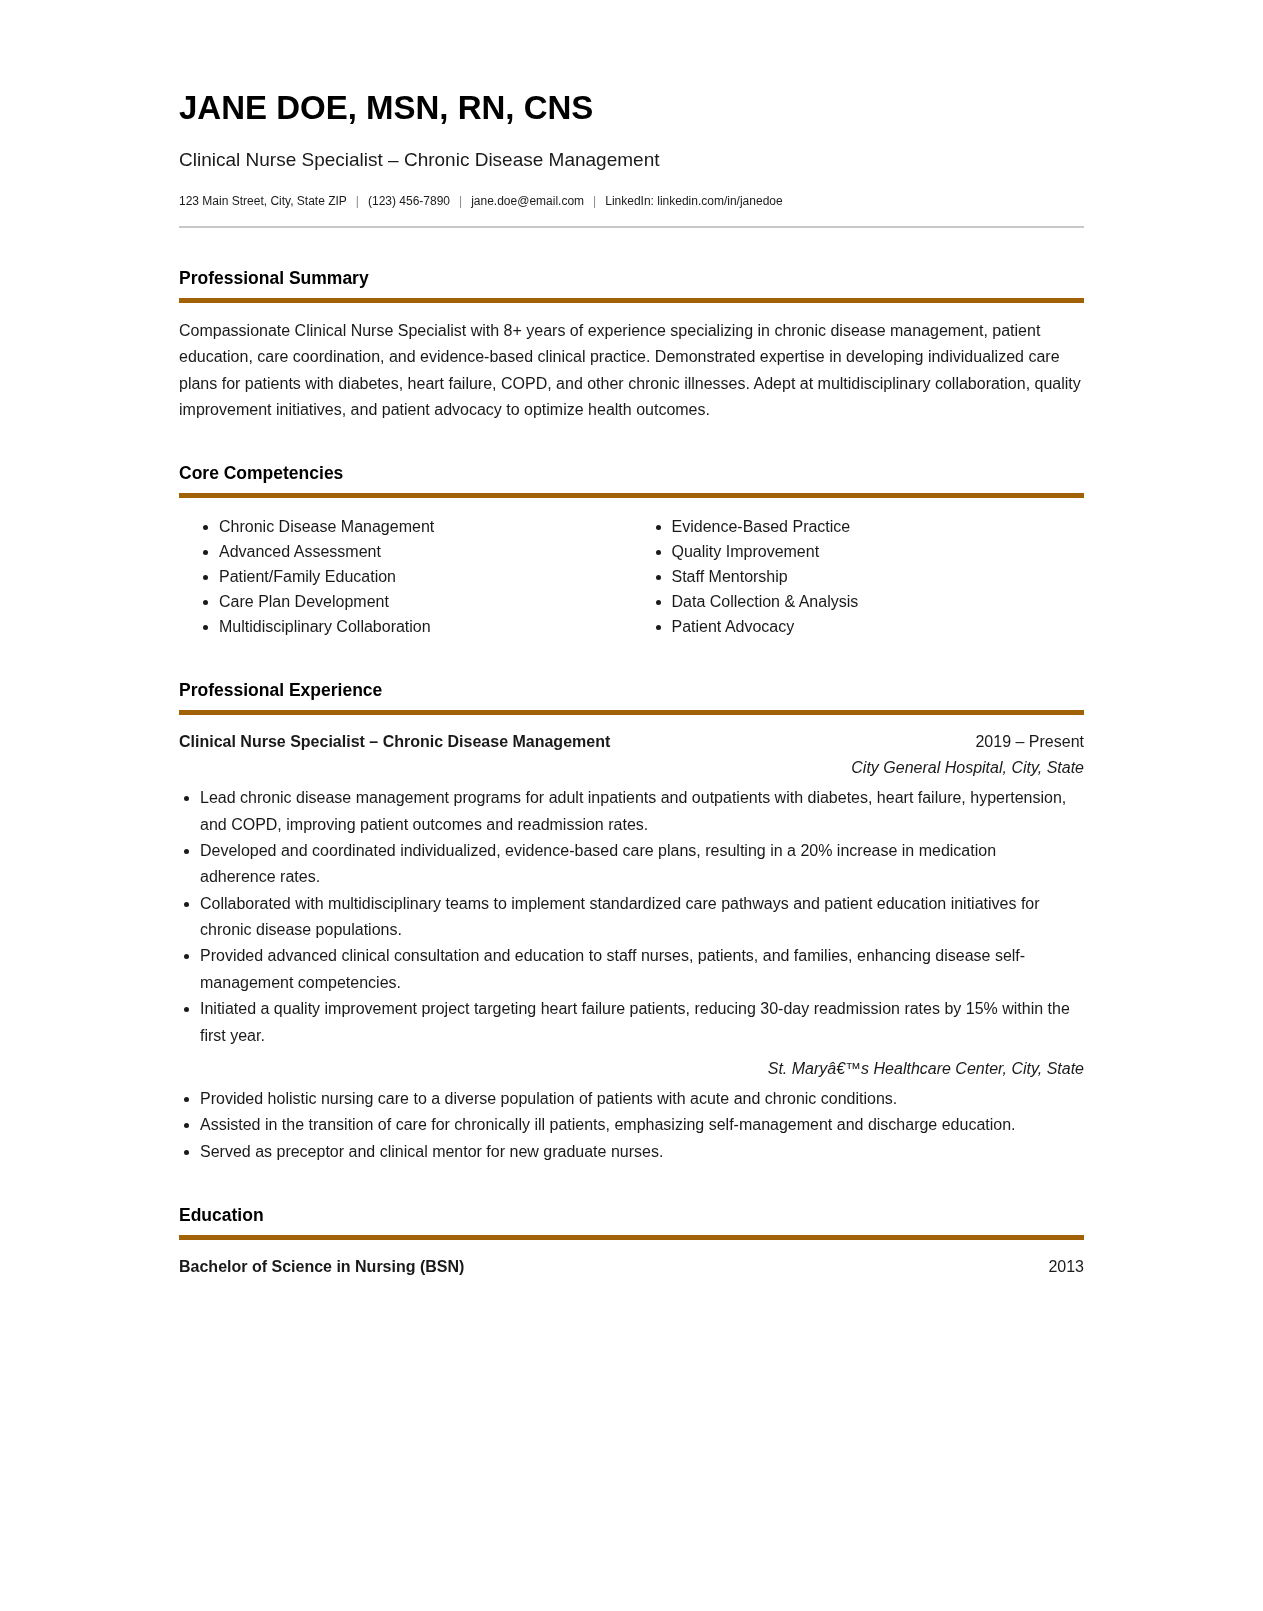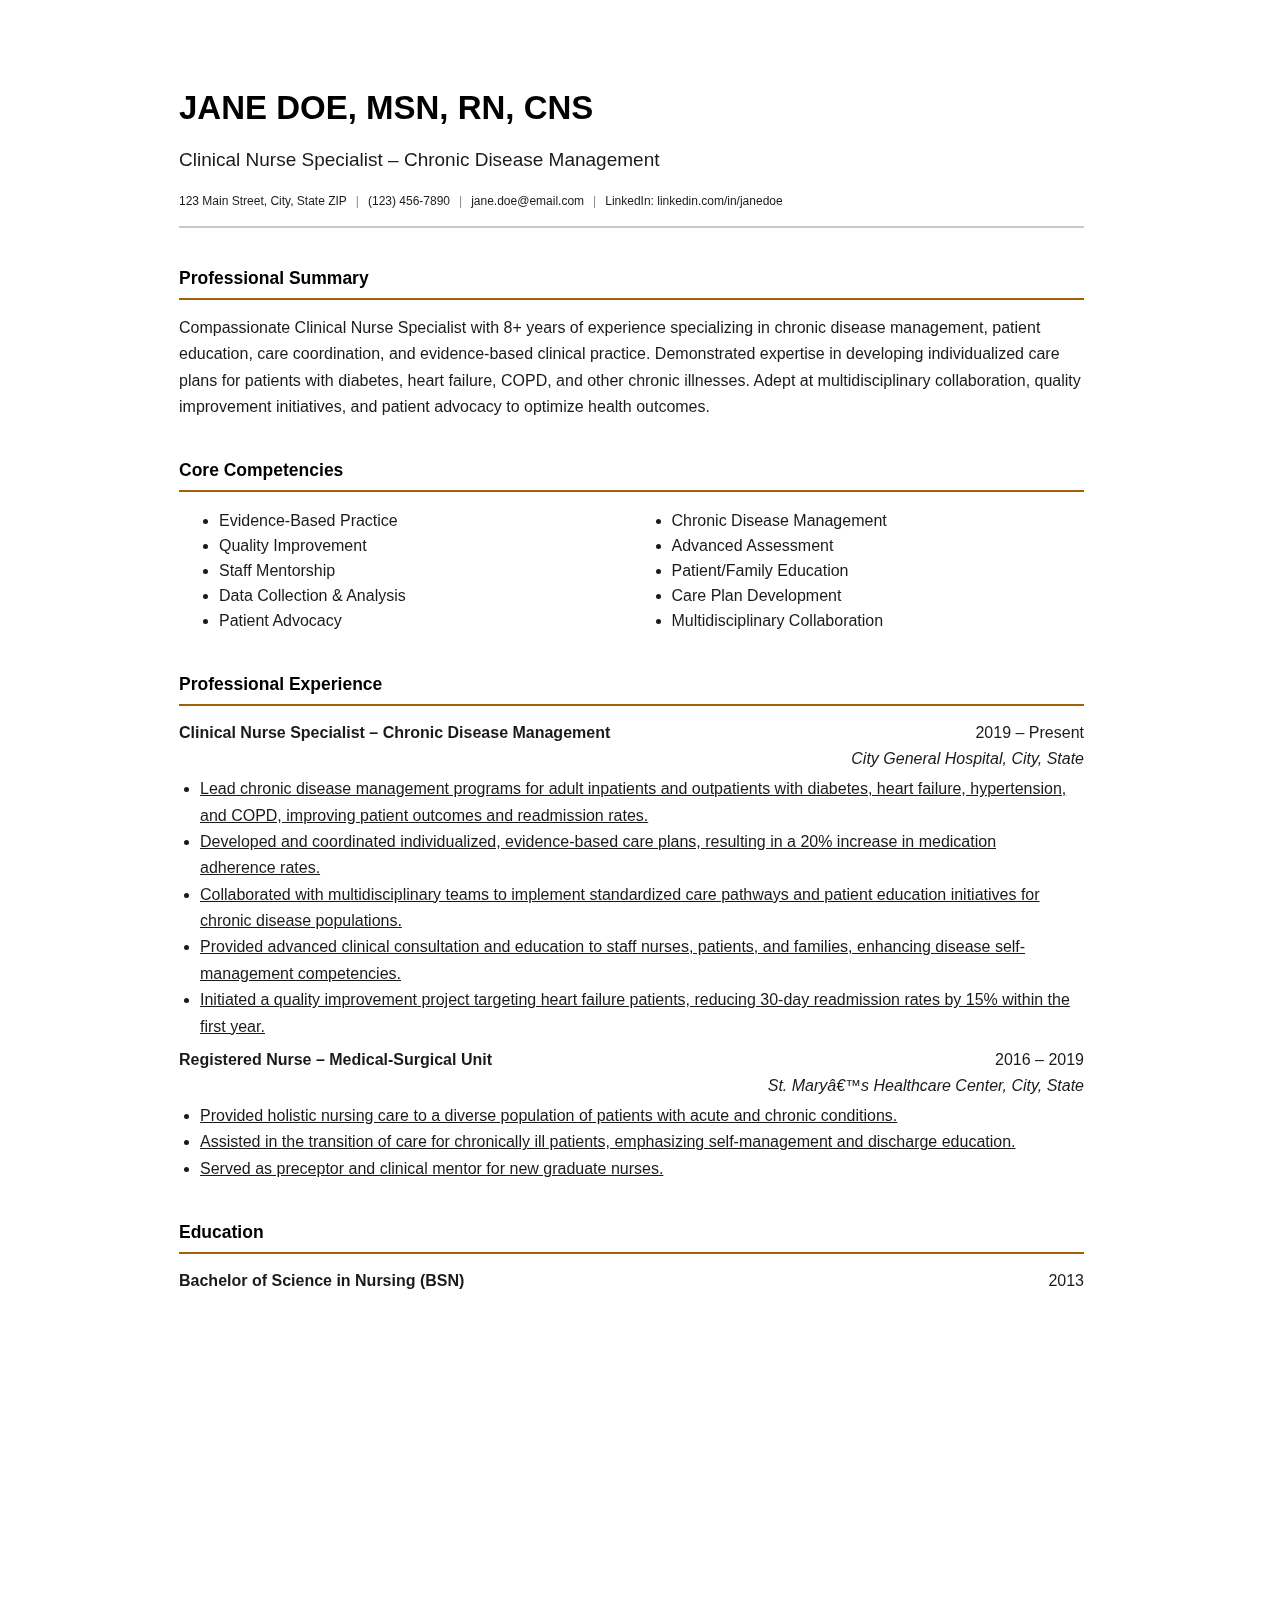--- a/index.html
+++ b/index.html
@@ -48,21 +48,21 @@
     margin: 0;
   }
   
   section { margin-top: 40px; }
   h2.sec-h {
     font-size: 17.5px;
     font-weight: 700;
     color: #000;
     margin: 0 0 15px 0;
     padding-bottom: 9px;
-    border-bottom: 2px solid #a16207;
+    border-bottom: 5px solid #a16207;
     line-height: 1.2;
   }
   p.body-text {
     margin: 0;
     line-height: 1.65;
   }
   
   .two-col { display: flex; }
   ul.comp-list {
     width: 50%;
@@ -84,21 +84,20 @@
   .entry-sub {
     font-style: italic;
     margin-top: 2px;
     line-height: 1.5;
     text-align: right;
   }
   ul.job-bullets {
     margin: 5px 12px 0 0;
     padding: 0 0 0 21px;
     list-style: disc;
-    text-decoration: underline;
   }
   ul.job-bullets li { line-height: 1.65; }
   
   .degree + .degree { margin-top: 24px; }
 </style>
 </head>
 <body>
 
 <div class="page">
 
@@ -113,32 +112,32 @@
 
   <section>
     <h2 class="sec-h">Professional Summary</h2>
     <p class="body-text">Compassionate Clinical Nurse Specialist with 8+ years of experience specializing in chronic disease management, patient education, care coordination, and evidence-based clinical practice. Demonstrated expertise in developing individualized care plans for patients with diabetes, heart failure, COPD, and other chronic illnesses. Adept at multidisciplinary collaboration, quality improvement initiatives, and patient advocacy to optimize health outcomes.</p>
   </section>
 
   <section>
     <h2 class="sec-h">Core Competencies</h2>
     <div class="two-col">
       <ul class="comp-list">
+        <li>Chronic Disease Management</li>
+        <li>Advanced Assessment</li>
+        <li>Patient/Family Education</li>
+        <li>Care Plan Development</li>
+        <li>Multidisciplinary Collaboration</li>
+      </ul>
+      <ul class="comp-list">
         <li>Evidence-Based Practice</li>
         <li>Quality Improvement</li>
         <li>Staff Mentorship</li>
         <li>Data Collection &amp; Analysis</li>
         <li>Patient Advocacy</li>
-      </ul>
-      <ul class="comp-list">
-        <li>Chronic Disease Management</li>
-        <li>Advanced Assessment</li>
-        <li>Patient/Family Education</li>
-        <li>Care Plan Development</li>
-        <li>Multidisciplinary Collaboration</li>
       </ul>
     </div>
   </section>
 
   <section>
     <h2 class="sec-h">Professional Experience</h2>
 
     <div class="job">
       <div class="entry-head">
         <span class="entry-title">Clinical Nurse Specialist – Chronic Disease Management</span>
@@ -148,24 +147,20 @@
       <ul class="job-bullets">
         <li>Lead chronic disease management programs for adult inpatients and outpatients with diabetes, heart failure, hypertension, and COPD, improving patient outcomes and readmission rates.</li>
         <li>Developed and coordinated individualized, evidence-based care plans, resulting in a 20% increase in medication adherence rates.</li>
         <li>Collaborated with multidisciplinary teams to implement standardized care pathways and patient education initiatives for chronic disease populations.</li>
         <li>Provided advanced clinical consultation and education to staff nurses, patients, and families, enhancing disease self-management competencies.</li>
         <li>Initiated a quality improvement project targeting heart failure patients, reducing 30-day readmission rates by 15% within the first year.</li>
       </ul>
     </div>
 
     <div class="job">
-      <div class="entry-head">
-        <span class="entry-title">Registered Nurse – Medical-Surgical Unit</span>
-        <span class="entry-dates">2016 – 2019</span>
-      </div>
       <div class="entry-sub">St. Maryâ€™s Healthcare Center, City, State</div>
       <ul class="job-bullets">
         <li>Provided holistic nursing care to a diverse population of patients with acute and chronic conditions.</li>
         <li>Assisted in the transition of care for chronically ill patients, emphasizing self-management and discharge education.</li>
         <li>Served as preceptor and clinical mentor for new graduate nurses.</li>
       </ul>
     </div>
   </section>
 
   <section>

